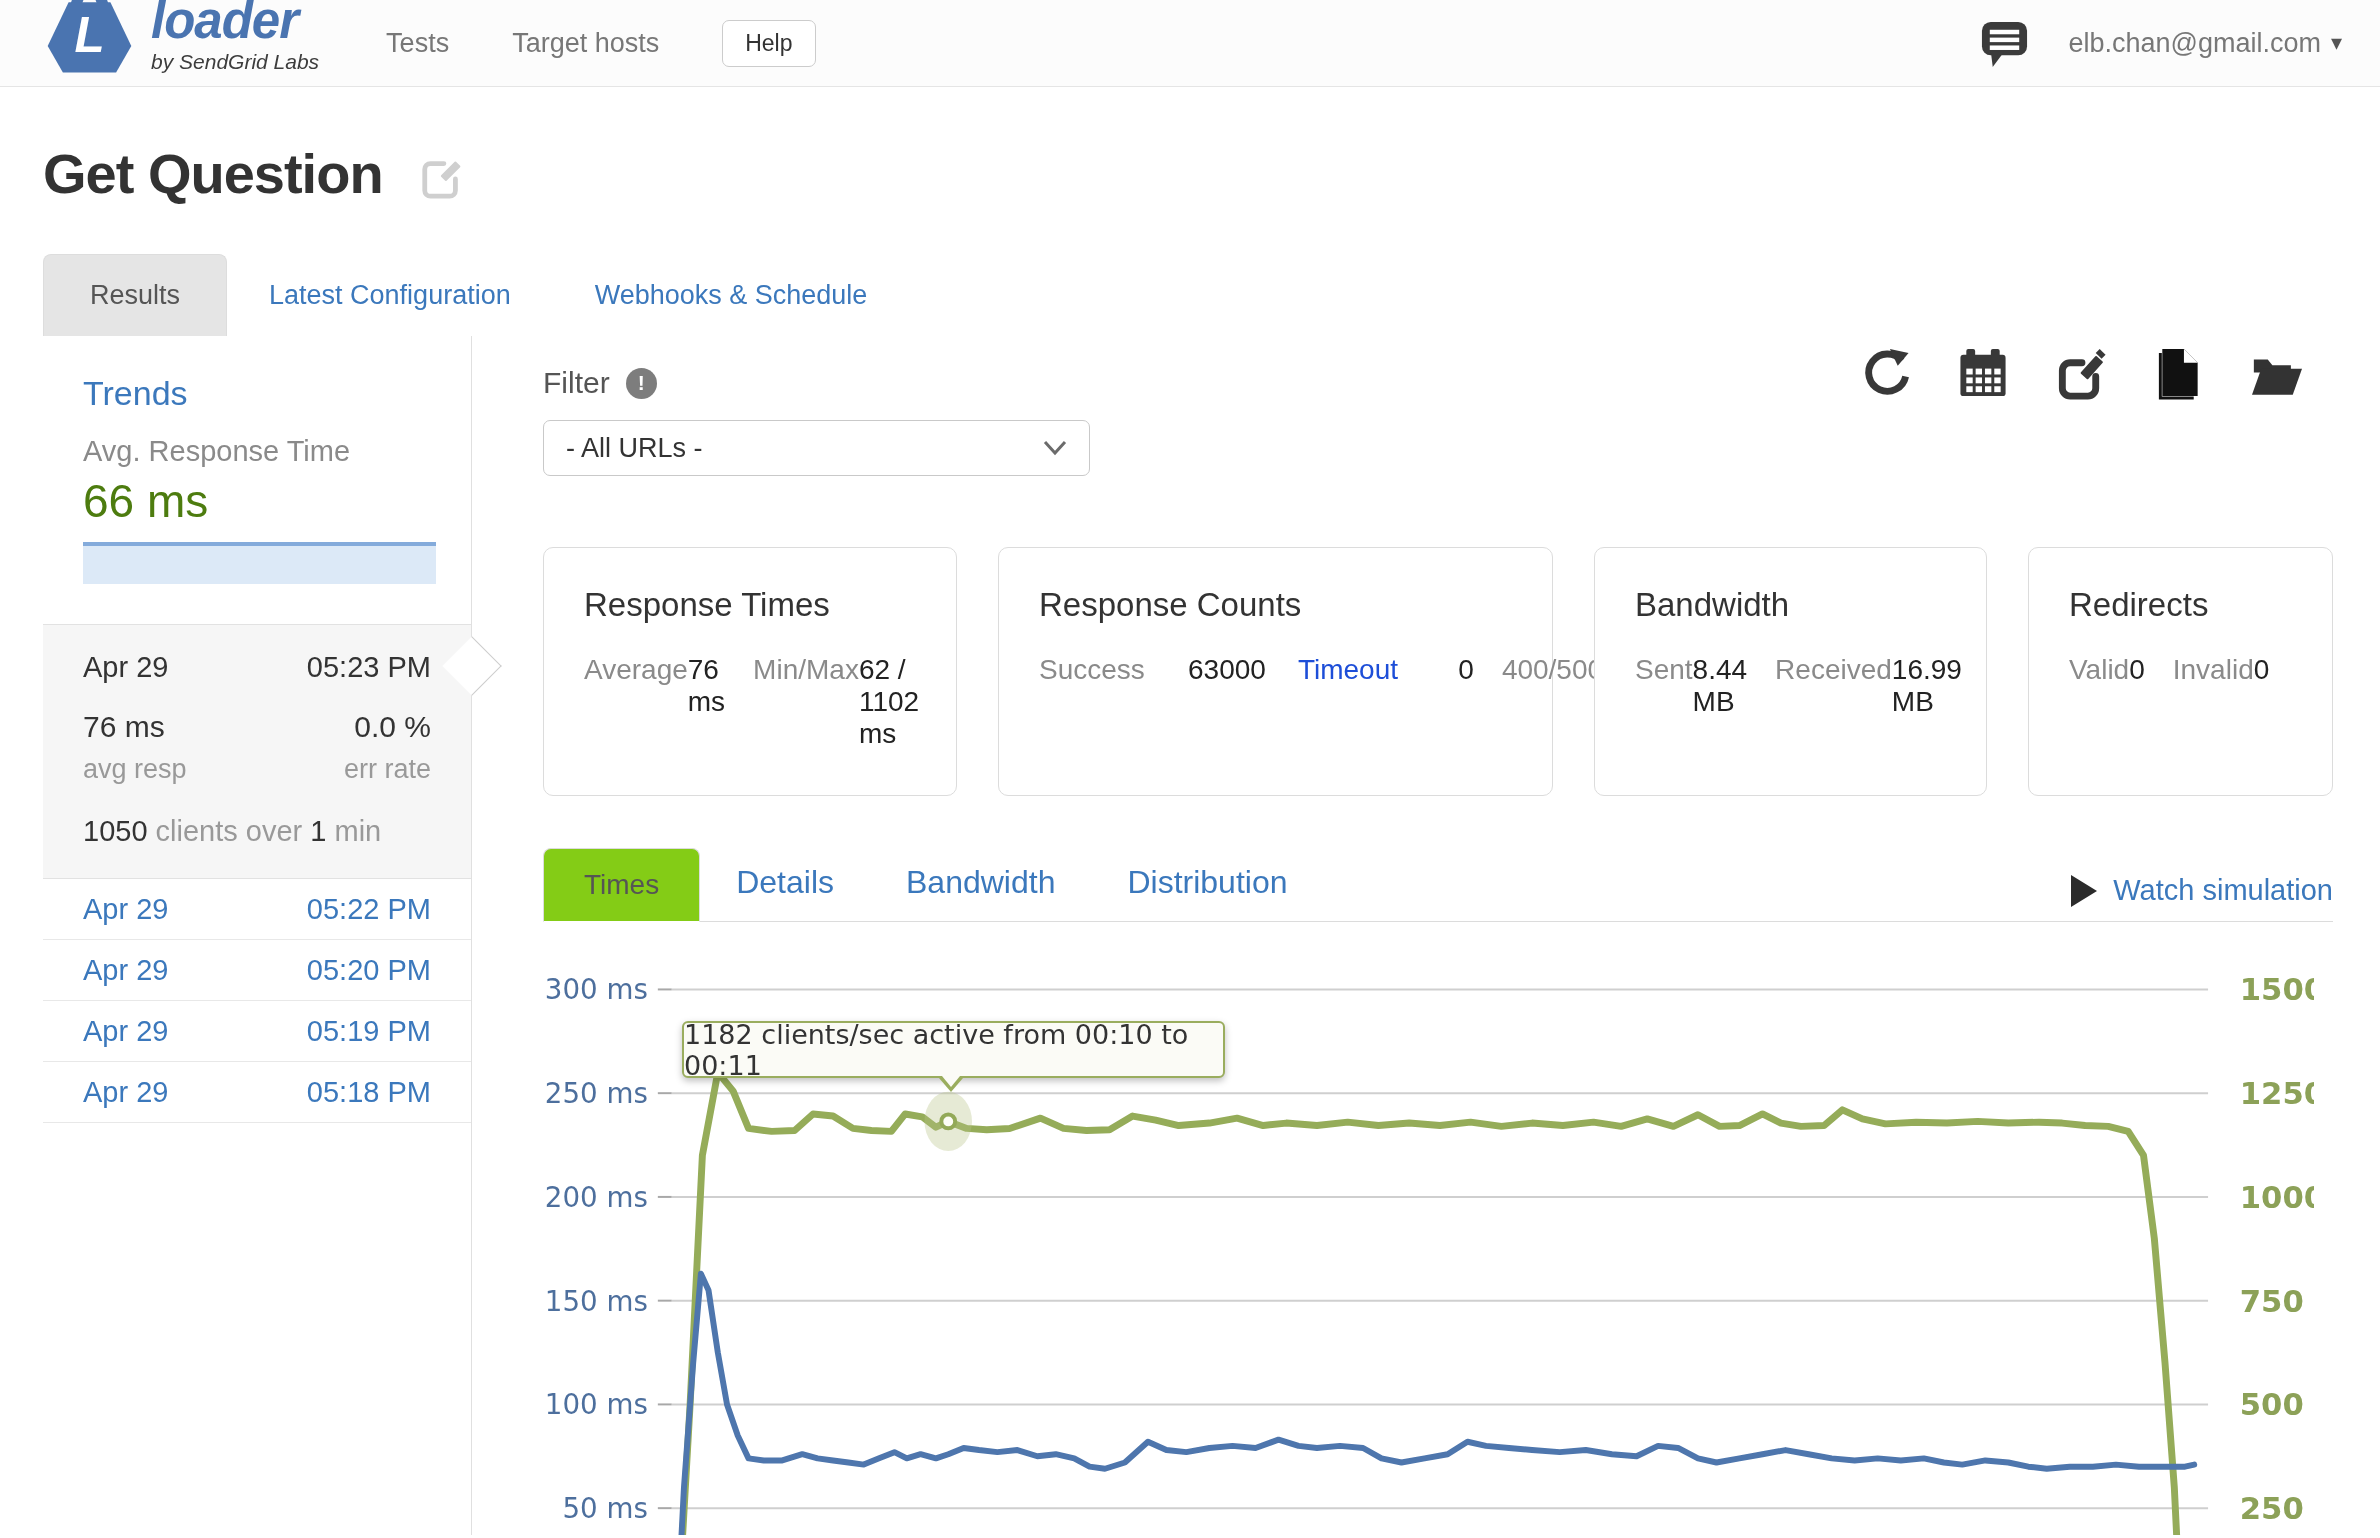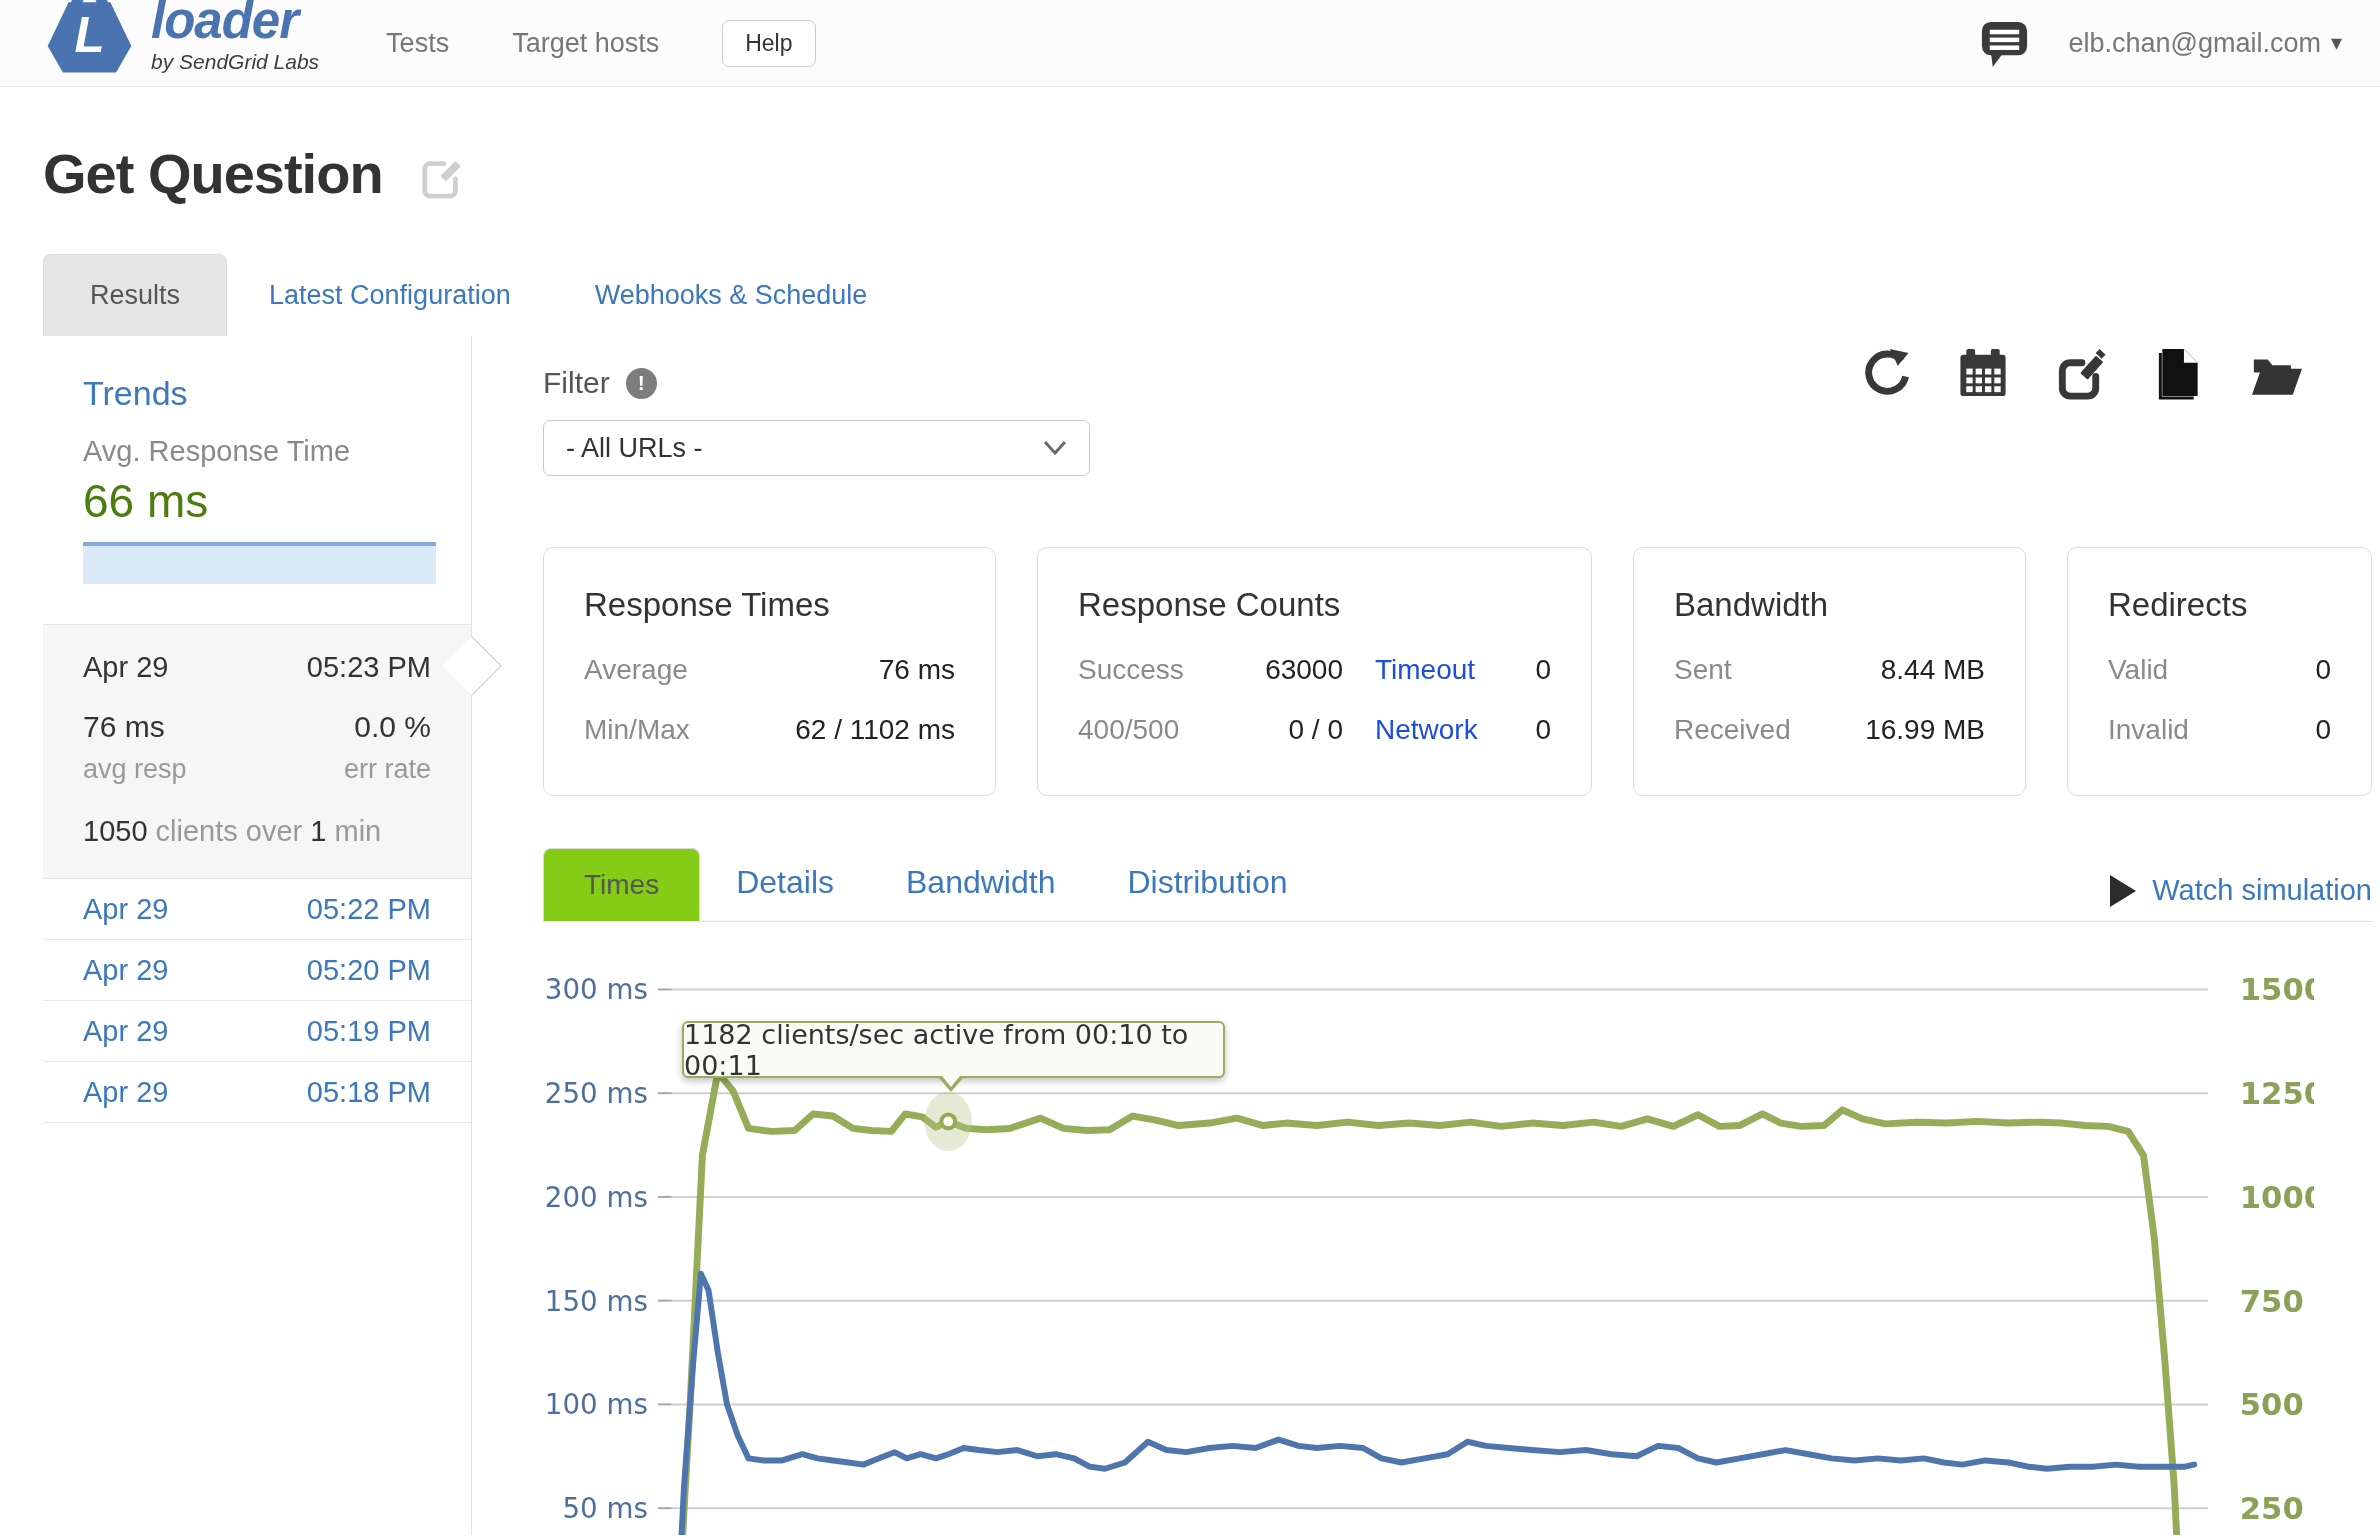--- a/index.html
+++ b/index.html
@@ -63,29 +63,29 @@
   .filter-label { font-size:30px; color:#555; }
   .info-icon { width:31px; height:31px; border-radius:50%; background:#7d7d7d; color:#fff;
     font-size:21px; font-weight:bold; display:flex; align-items:center; justify-content:center; cursor:pointer; }
   .url-select { margin-top:20px; width:547px; height:56px; border:1px solid #c9c9c9; border-radius:7px;
     display:flex; align-items:center; padding:0 22px; font-size:27px; color:#333; cursor:pointer; background:#fff; }
   .sel-chevron { margin-left:auto; width:24px; height:16px; }
 
   .cards { display:flex; gap:41px; margin-top:71px; }
   .card { border:1px solid #dcdcdc; border-radius:10px; height:249px; padding:38px 40px 0 40px; background:#fff; }
   .card-title { font-size:33px; color:#333; }
-  .card-rows { margin-top:30px; display:flex; flex-direction:column; gap:28px; }
+  .card-rows { margin-top:30px; display:flex; flex-direction:row; gap:28px; }
   .crow { display:flex; justify-content:space-between; font-size:28px; }
   .clabel { color:#8a8a8a; }
   .cvalue { color:#222; }
   .crow4 { display:grid; grid-template-columns:149px 1fr 168px 40px; font-size:28px; align-items:baseline; }
   .crow4 .v1 { text-align:right; color:#222; }
   .crow4 .l2 { margin-left:32px; color:#1d4ed8; }
   .crow4 .v2 { text-align:right; color:#222; }
-  .w-rt { width:453px; } .w-rc { width:555px; } .w-bw { width:393px; } .w-rd { width:305px; }
+  .w-rt { width:414px; } .w-rc { width:555px; } .w-bw { width:393px; } .w-rd { width:305px; }
 
   
   .chart-tabs { margin-top:48px; display:flex; align-items:flex-end; border-bottom:1px solid #dcdcdc; }
   .ctab-active { border:1px solid #dcdcdc; border-bottom:1px solid #fff; margin-bottom:-1px;
     border-radius:8px 8px 0 0; background:#84cc16; padding:20px 40px; font-size:28px; color:#555; cursor:pointer; }
   .ctab-link { padding:20px 36px; font-size:32px; color:#3b78bc; cursor:pointer; }
   .watch { margin-left:auto; display:flex; align-items:center; gap:16px; padding-bottom:14px; cursor:pointer; }
   .play-tri { width:0; height:0; border-left:26px solid #2b2b2b; border-top:16px solid transparent;
     border-bottom:16px solid transparent; }
   .watch-label { font-size:29px; color:#3b78bc; }

